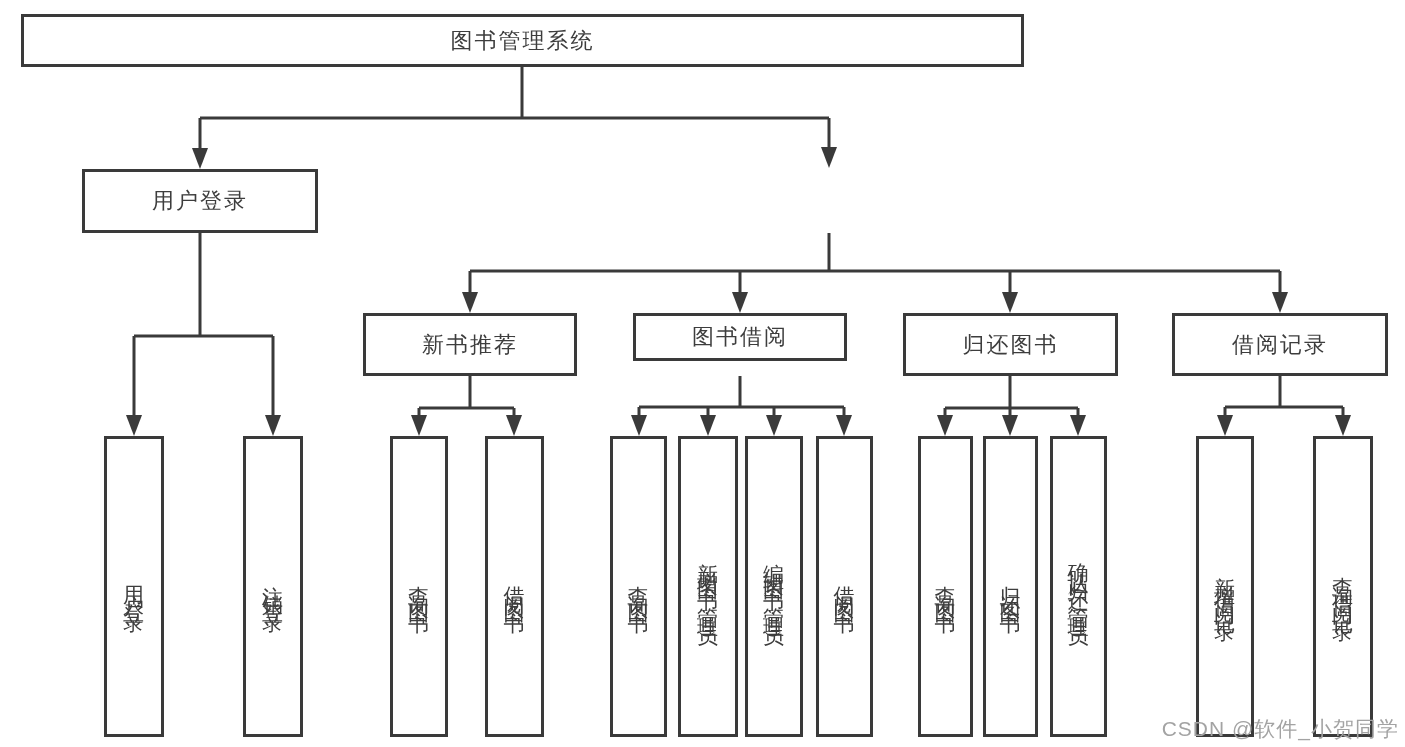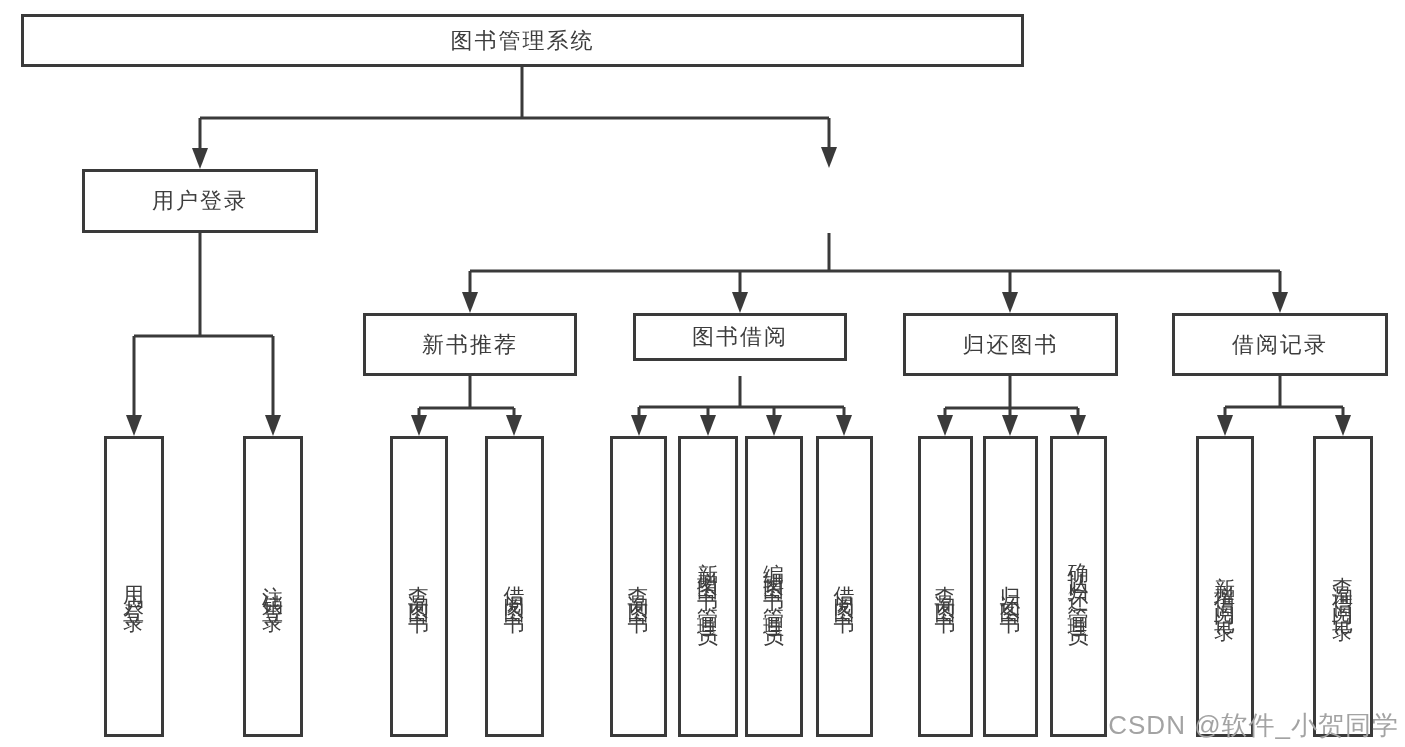--- a/index.html
+++ b/index.html
@@ -38,21 +38,21 @@
     text-orientation:mixed;
     font-size:21px;
     letter-spacing:9px;
     line-height:1;
     color:var(--text);
   }
   .watermark{
     position:absolute;
     right:6px;
     bottom:4px;
-    font-size:26px;
+    font-size:21px;
     color:var(--watermark);
     letter-spacing:1px;
     white-space:nowrap;
     text-align:center;
   }
 </style>
 </head>
 <body>
 
 <div class="stage">

